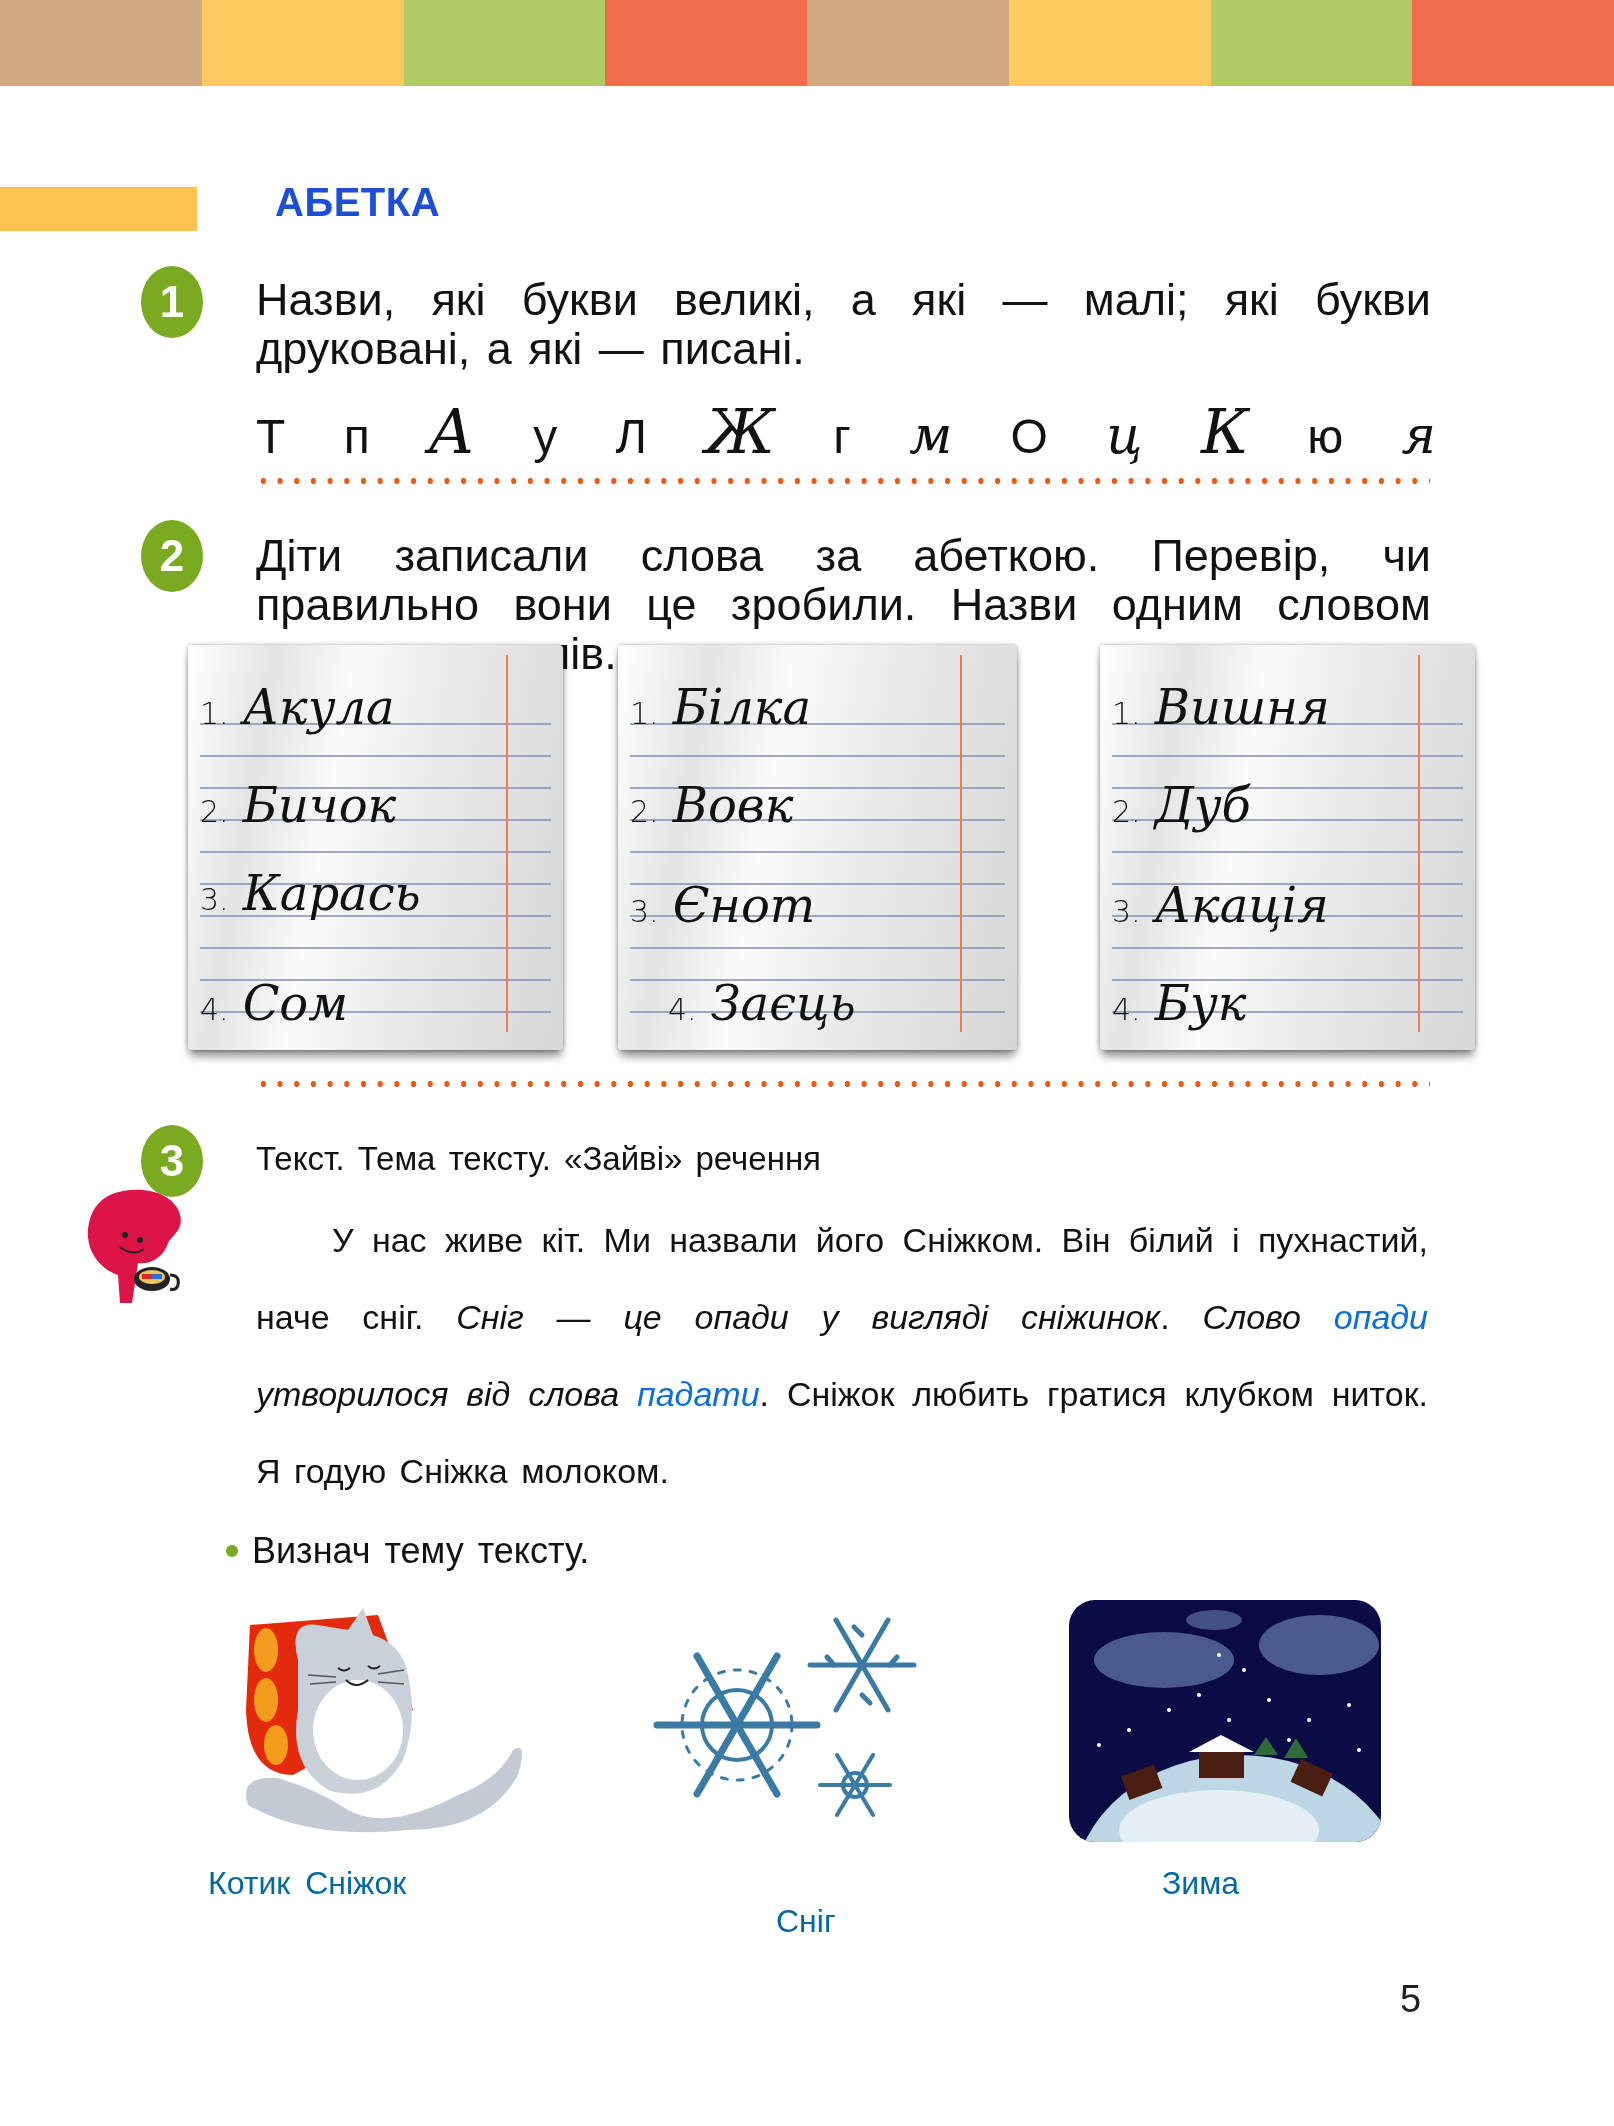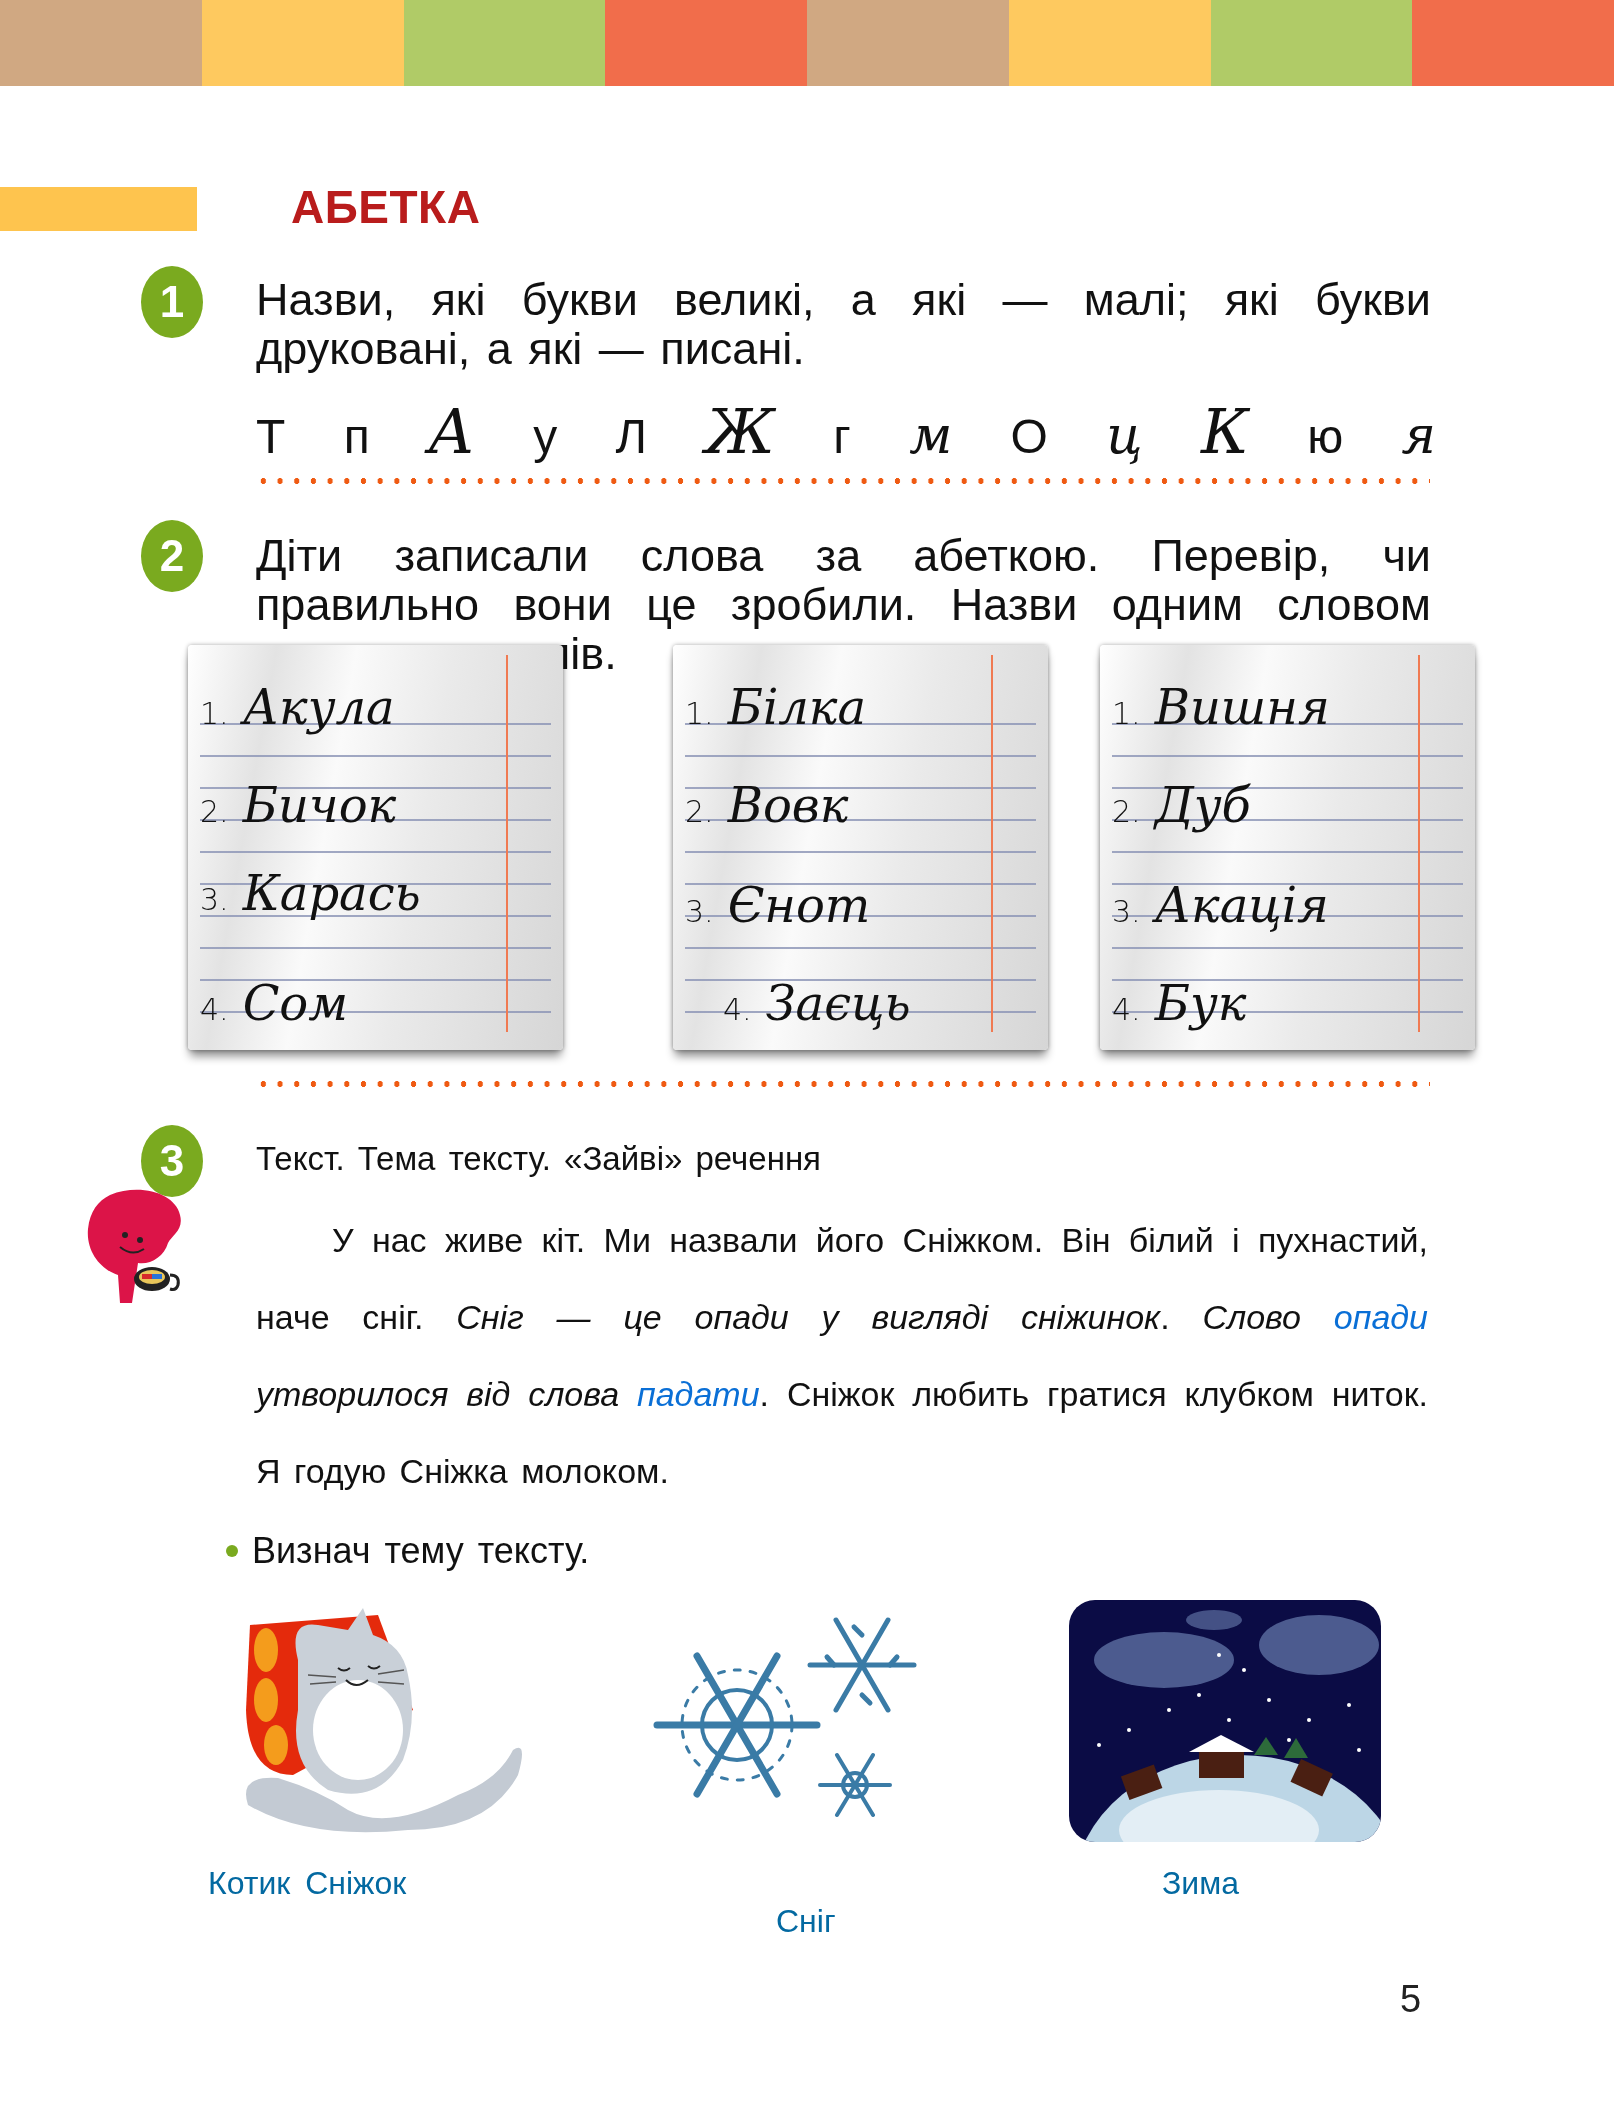--- a/index.html
+++ b/index.html
@@ -5,21 +5,21 @@
     html, body { margin: 0; padding: 0; }
     body {
       width: 1614px; height: 2126px; position: relative; overflow: hidden;
       background: #ffffff;
       font-family: "Liberation Sans", sans-serif; color: #111;
     }
     .stripes { position: absolute; left: 0; top: 0; width: 1614px; height: 86px; display: flex; }
     .stripes span { flex: 1; height: 100%; }
 
     .title-bar { position: absolute; left: 0; top: 187px; width: 197px; height: 44px; background: #fec44e; }
-    .title { position: absolute; left: 291px; top: 180px; font-size: 46px; font-weight: bold; color: #b91c1c; letter-spacing: 0.5px; }
+    .title { position: absolute; left: 275px; top: 180px; font-size: 40px; font-weight: bold; color: #1d4ed8; letter-spacing: 0.5px; }
 
     .num-circle {
       position: absolute; width: 62px; height: 72px; border-radius: 50%;
       background: #7aaa1f; color: #fff; font-weight: bold; font-size: 44px;
       display: flex; align-items: center; justify-content: center;
     }
     .task-text {
       position: absolute; left: 256px; width: 1175px;
       font-size: 45px; line-height: 49px; color: #111; text-align: justify;
       word-spacing: 4px;
@@ -115,21 +115,21 @@
 
 <div class="notebook" style="left:188px;text-align:center;">
   <div class="lines"></div>
   <div class="margin"></div>
   <div class="entry" style="top:38px;"><span class="n">1.</span><span>Акула</span></div>
   <div class="entry" style="top:136px;"><span class="n">2.</span><span>Бичок</span></div>
   <div class="entry" style="top:224px;"><span class="n">3.</span><span>Карась</span></div>
   <div class="entry" style="top:334px;"><span class="n">4.</span><span>Сом</span></div>
 </div>
 
-<div class="notebook" style="left:673px;">
+<div class="notebook" style="left:618px;padding-left:24px;">
   <div class="lines"></div>
   <div class="margin"></div>
   <div class="entry" style="top:38px;"><span class="n">1.</span><span>Білка</span></div>
   <div class="entry" style="top:136px;"><span class="n">2.</span><span>Вовк</span></div>
   <div class="entry" style="top:236px;"><span class="n">3.</span><span>Єнот</span></div>
   <div class="entry" style="top:334px;margin-left:38px;"><span class="n">4.</span><span>Заєць</span></div>
 </div>
 
 <div class="notebook" style="left:1100px;">
   <div class="lines"></div>

